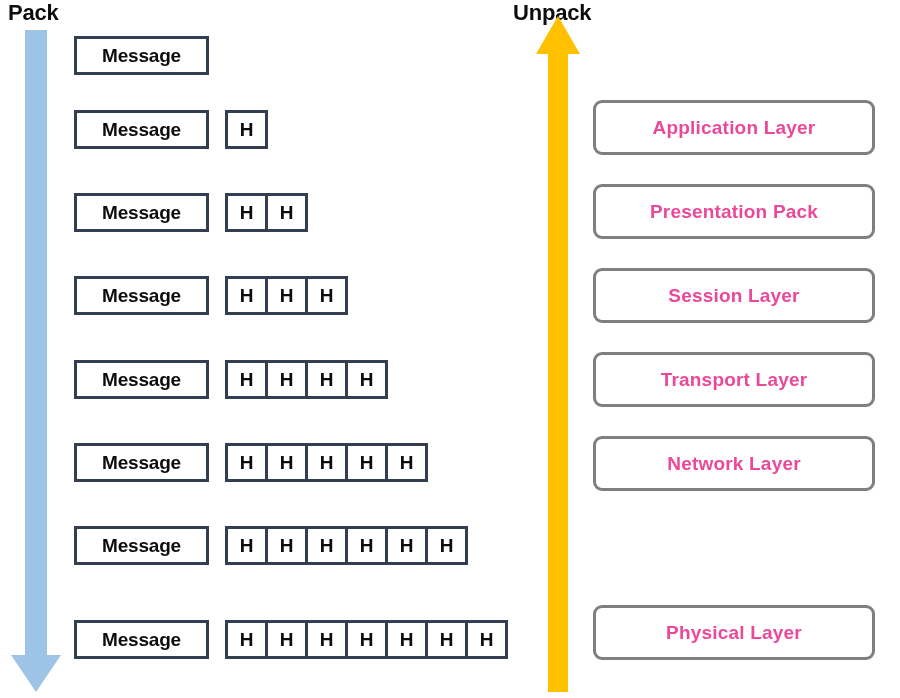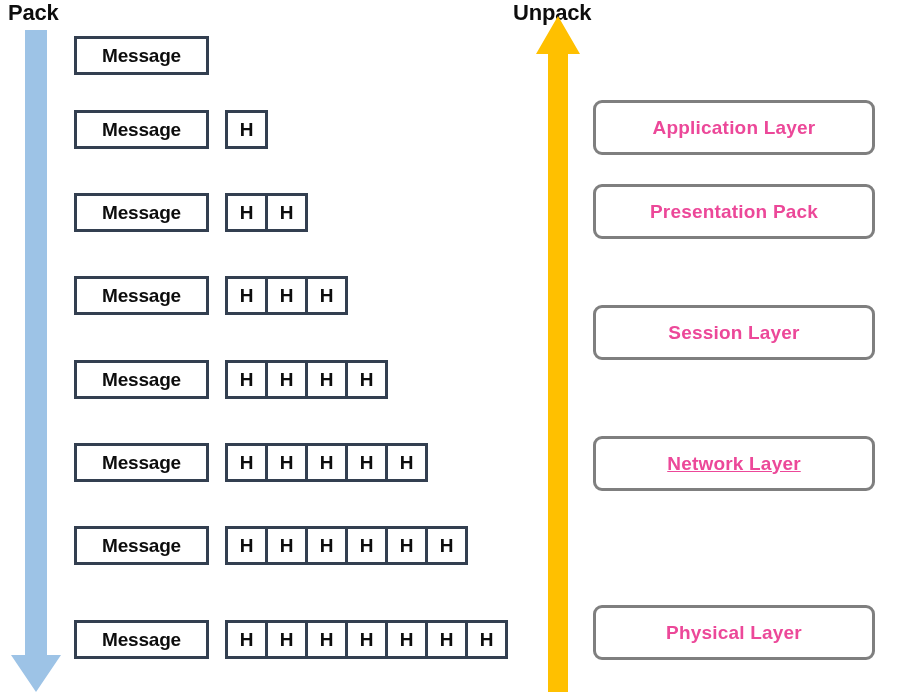--- a/index.html
+++ b/index.html
@@ -201,18 +201,19 @@
           <div class="h-box">H</div>
           <div class="h-box">H</div>
           <div class="h-box">H</div>
         </div>
       </div>
     </div>
 
   <div id="layer-stack">
       <div class="layer-box" style="top: 100px;">Application Layer</div>
       <div class="layer-box" style="top: 184px;">Presentation Pack</div>
-      <div class="layer-box" style="top: 268px; margin-top: 37px;">Session Layer</div>
-      <div class="layer-box" style="top: 436px; text-decoration: underline;">Network Layer</div>
+      <div class="layer-box" style="top: 268px;">Session Layer</div>
+      <div class="layer-box" style="top: 352px;">Transport Layer</div>
+      <div class="layer-box" style="top: 436px;">Network Layer</div>
       <div class="layer-box" style="top: 605px;">Physical Layer</div>
     </div>
 
 </div>
 
 </body></html>

